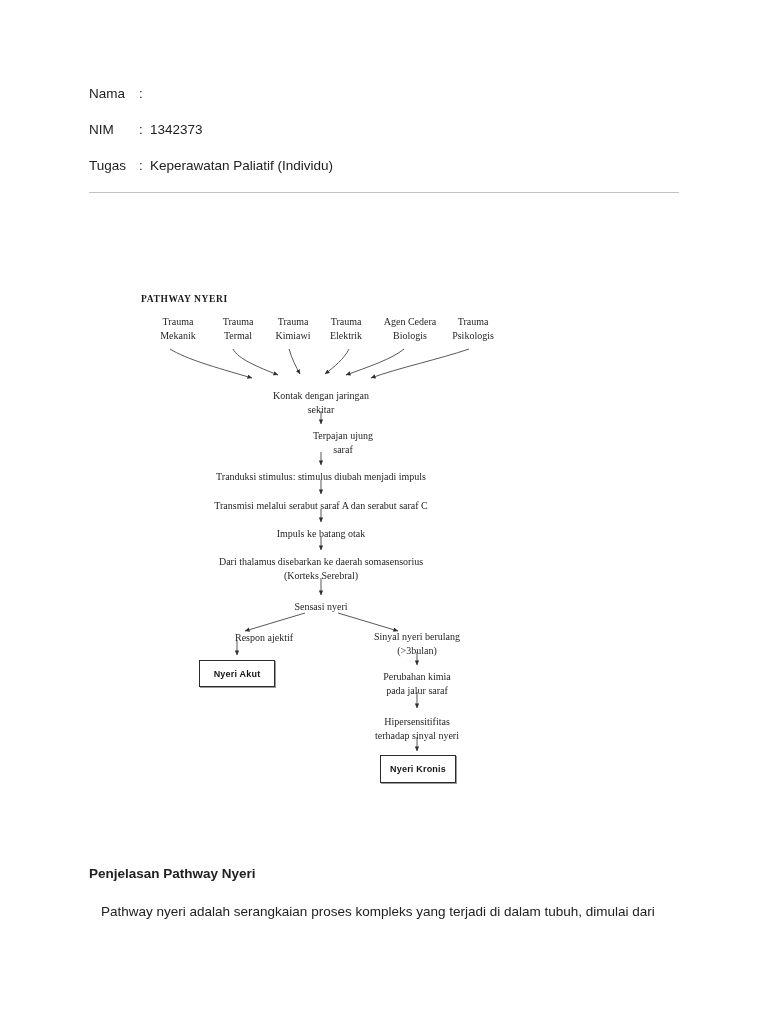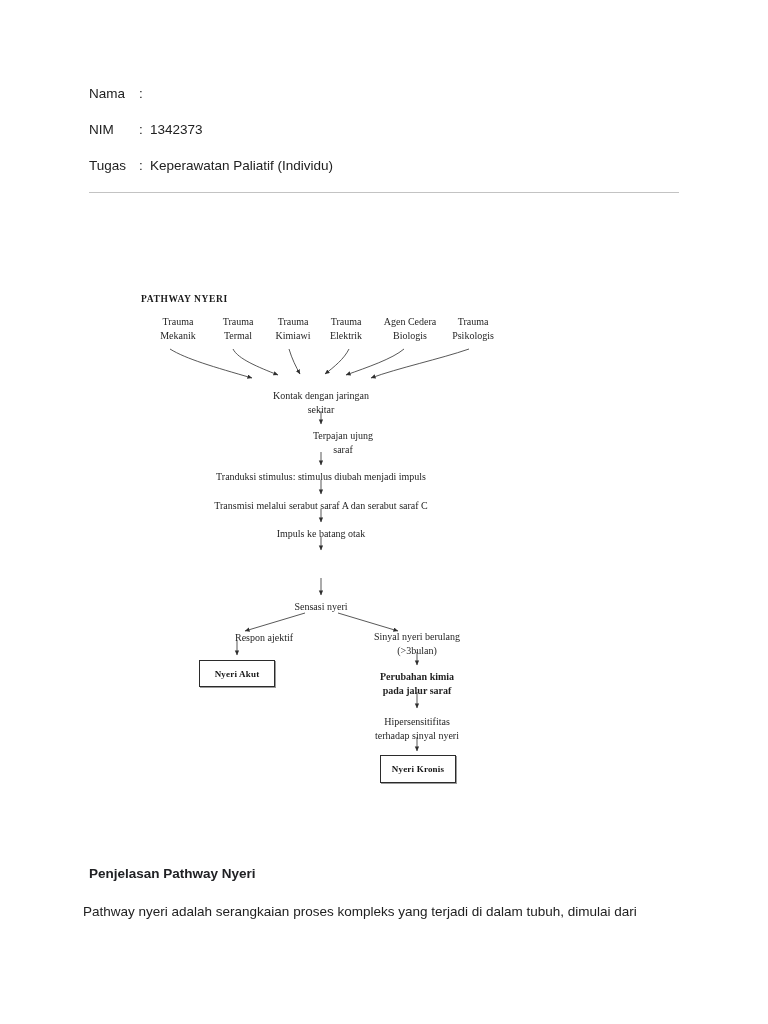--- a/index.html
+++ b/index.html
@@ -96,42 +96,42 @@
   }
   .node.wide {
     white-space: nowrap;
   }
   .outcome-box {
     position: absolute;
     transform: translateX(-50%);
     border: 1.6px solid #2b2b2b;
     box-shadow: 1px 1px 0 #9a9a9a;
     background: #ffffff;
-    font-family: Liberation Serif, serif;
+    font-family: Liberation Sans, sans-serif;
     font-weight: bold;
     font-size: 9px;
     color: #141414;
     display: flex;
     align-items: center;
     justify-content: center;
     letter-spacing: 0.2px;
   }
 
   
   .explain-title {
     position: absolute;
     left: 89px;
     top: 866px;
     font-size: 13.5px;
     font-weight: bold;
     color: #202124;
   }
   .explain-body {
     position: absolute;
-    left: 83px;
+    left: 101px;
     top: 902px;
     width: 600px;
     font-size: 13.5px;
     line-height: 1.5;
     color: #212121;
   }
 </style>
 </head>
 <body>
 
@@ -208,27 +208,29 @@
     <div class="node" style="left:473px; top:48px;">Trauma
 Psikologis</div>
 
     <div class="node" style="left:321px; top:122px;">Kontak dengan jaringan
 sekitar</div>
     <div class="node" style="left:321px; top:162px;margin-left:22px;">Terpajan ujung
 saraf</div>
     <div class="node wide" style="left:321px; top:203px;">Tranduksi stimulus: stimulus diubah menjadi impuls</div>
     <div class="node wide" style="left:321px; top:232px;">Transmisi melalui serabut saraf A dan serabut saraf C</div>
     <div class="node wide" style="left:321px; top:260px;">Impuls ke batang otak</div>
+    <div class="node" style="left:321px; top:288px;">Dari thalamus disebarkan ke daerah somasensorius
+(Korteks Serebral)</div>
     <div class="node wide" style="left:321px; top:333px;">Sensasi nyeri</div>
 
     <div class="node wide" style="left:237px; top:364px;margin-left:27px;">Respon ajektif</div>
 
     <div class="node" style="left:417px; top:363px;">Sinyal nyeri berulang
 (&gt;3bulan)</div>
-    <div class="node" style="left:417px; top:403px;font-weight:bold;">Perubahan kimia
+    <div class="node" style="left:417px; top:403px;">Perubahan kimia
 pada jalur saraf</div>
     <div class="node" style="left:417px; top:448px;">Hipersensitifitas
 terhadap sinyal nyeri</div>
 
     <div class="outcome-box" style="left:237px; top:393px; width:74px; height:25px;">Nyeri Akut</div>
     <div class="outcome-box" style="left:418px; top:488px; width:74px; height:26px;">Nyeri Kronis</div>
   </div>
 
   <div class="explain-title">Penjelasan Pathway Nyeri</div>
   <div class="explain-body">Pathway nyeri adalah serangkaian proses kompleks yang terjadi di dalam tubuh, dimulai dari</div>

